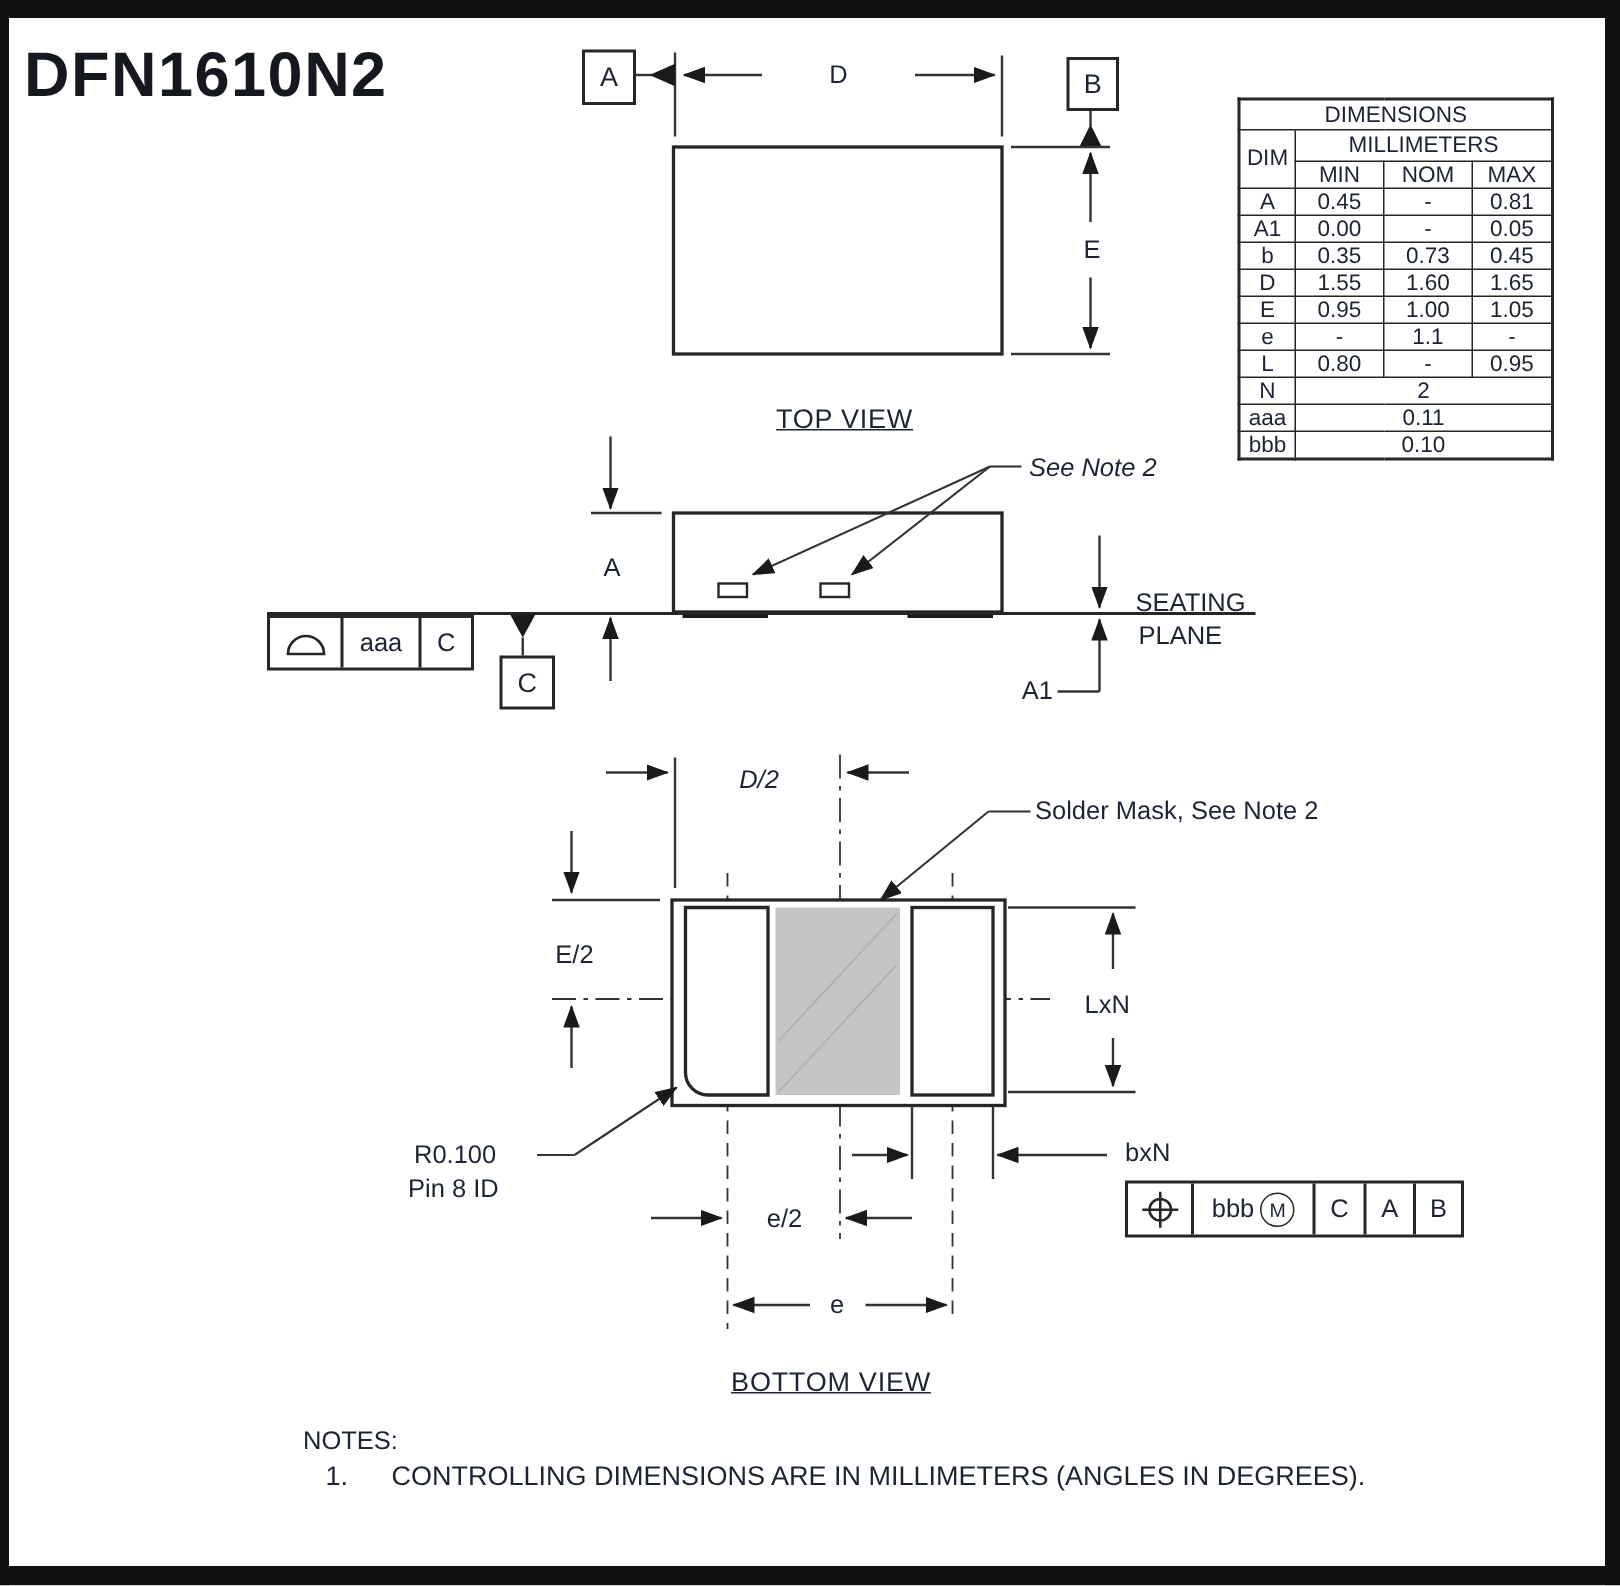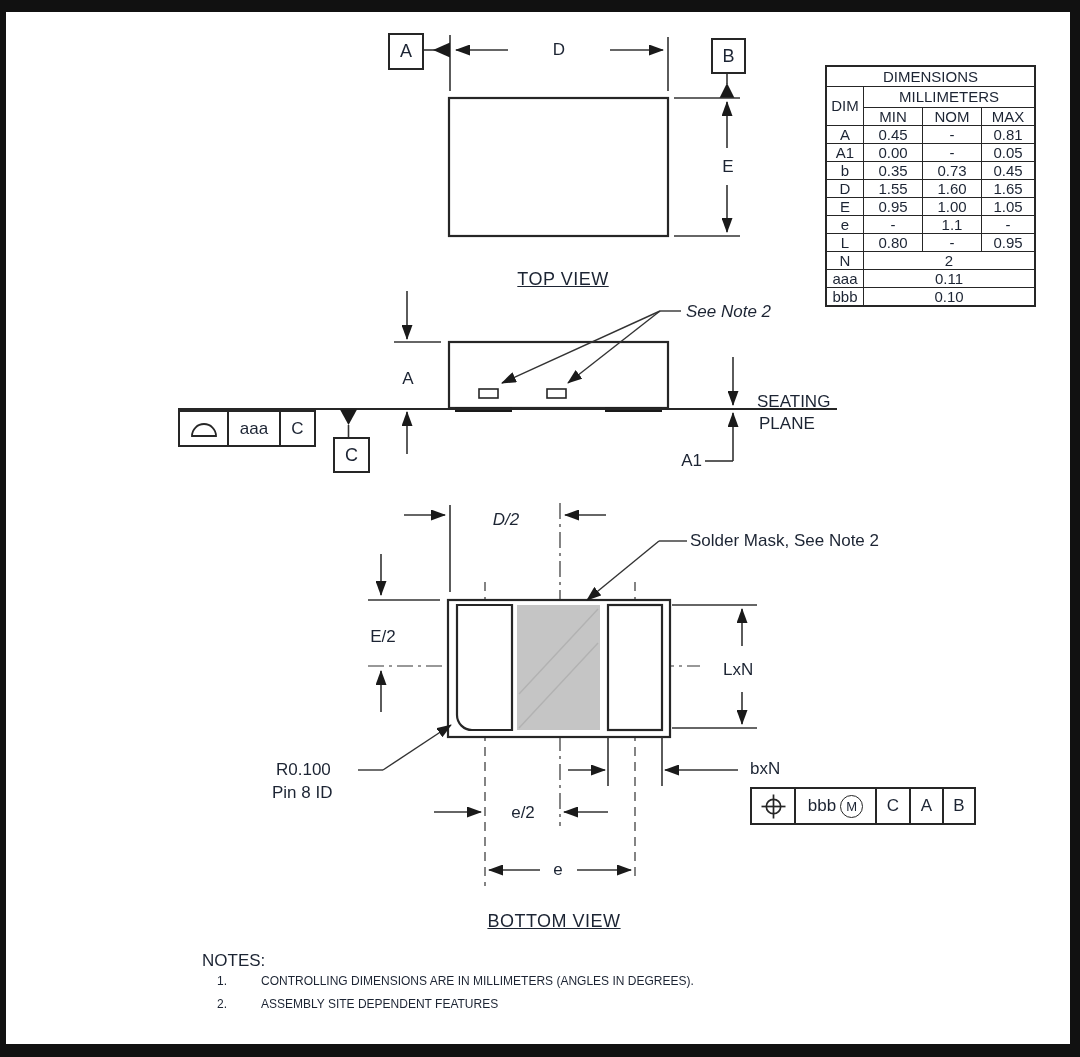--- a/index.html
+++ b/index.html
@@ -22,33 +22,34 @@
   table.dims-t{border:2.5px solid #262626;}
   .w-dim{width:36px}.w-min{width:58px}.w-nom{width:58px}.w-max{width:52px}
   
   .fcf{position:absolute;display:flex;border:2px solid #262626;background:#fff;align-items:stretch;}
   .fcf .cell{display:flex;align-items:center;justify-content:center;font-size:17px;
              border-left:2px solid #262626;}
   .fcf .cell:first-child{border-left:none;}
   .mcircle{display:inline-flex;align-items:center;justify-content:center;width:21px;height:21px;
            border:1.6px solid #262626;border-radius:50%;font-size:13px;margin-left:4px;}
   .notes-head{font-size:17px;}
-  .note-row{position:absolute;font-size:12px;}
+  .note-row{position:absolute;font-size:18px;}
   svg.draw{position:absolute;left:0;top:0;}
 </style>
 </head>
 <body>
 
 <div class="page">
 
   <div class="bar" style="left:0;top:0;width:1080px;height:12px;"></div>
   <div class="bar" style="left:0;top:0;width:6px;height:1057px;"></div>
   <div class="bar" style="left:1070px;top:0;width:10px;height:1057px;"></div>
   <div class="bar" style="left:0;top:1044px;width:1080px;height:13px;"></div>
 
+  <div class="big-title">DFN1610N2</div>
 
   <svg class="draw" width="1080" height="1057" viewBox="0 0 1080 1057">
     <defs>
       <marker id="arw" markerWidth="15" markerHeight="11" refX="14" refY="5.5" orient="auto" markerUnits="userSpaceOnUse">
         <polygon points="0,0 15,5.5 0,11" fill="#1a1a1a"></polygon>
       </marker>
     </defs>
 
     <g>
       <rect x="449" y="98" width="219" height="138" fill="#fff" stroke="#262626" stroke-width="2.2"></rect>
@@ -293,17 +294,14 @@
         <td colspan="3">0.10</td>
       </tr>
     </tbody>
       </table>
   </div>
 
   <div class="abs notes-head" style="left:202px;top:951px;">NOTES:</div>
   <div class="note-row" style="left:217px;top:974px;">
     <span style="display:inline-block;width:44px;">1.</span><span>CONTROLLING DIMENSIONS ARE IN MILLIMETERS (ANGLES IN DEGREES).</span>
   </div>
-  <div class="note-row" style="left:217px;top:997px;">
-    <span style="display:inline-block;width:44px;">2.</span><span>ASSEMBLY SITE DEPENDENT FEATURES</span>
-  </div>
 
 </div>
 
 </body></html>

